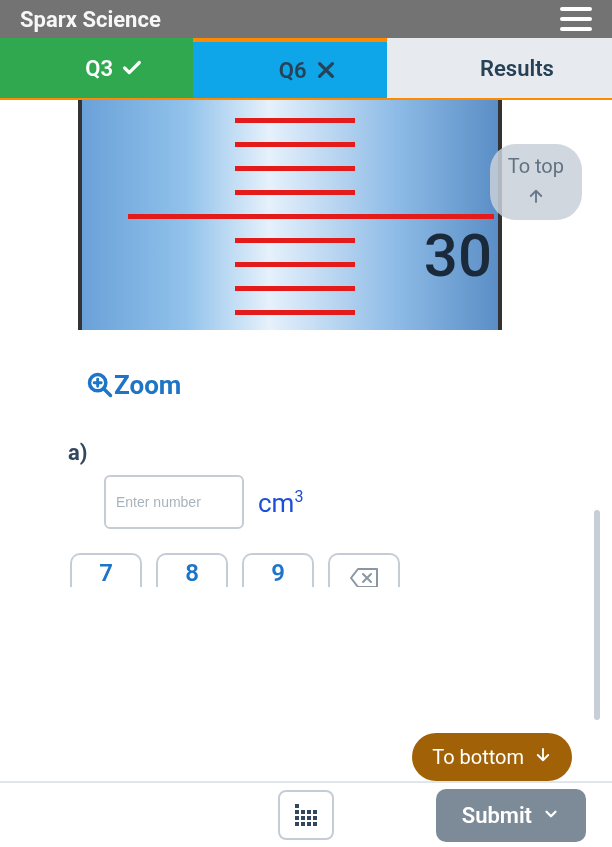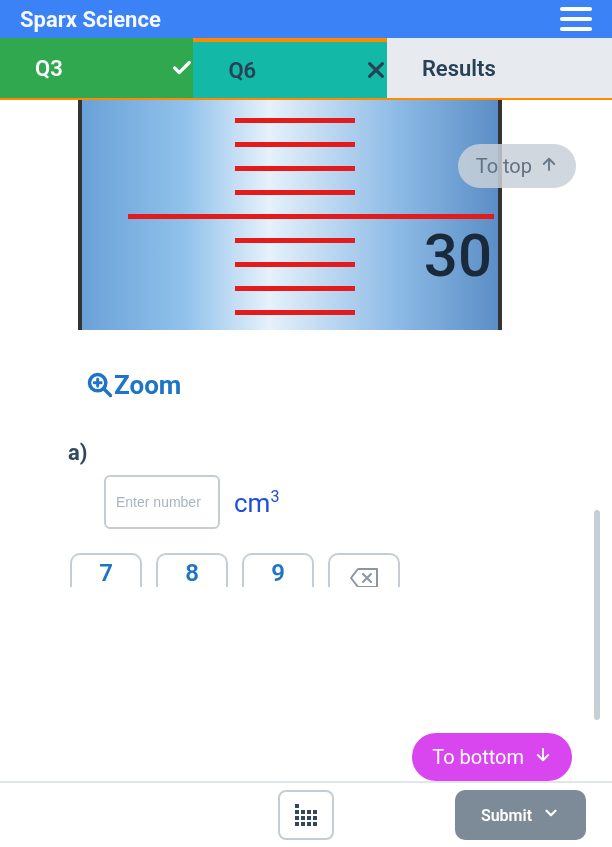--- a/index.html
+++ b/index.html
@@ -1,19 +1,19 @@
 <!DOCTYPE html>
 <html><head>
 <meta charset="utf-8">
 <style>
   * { box-sizing: border-box; margin: 0; padding: 0; }
   html, body { width: 612px; height: 847px; font-family: -apple-system, BlinkMacSystemFont, "Segoe UI", Roboto, sans-serif; overflow: hidden; }
   
   .header {
-    background: #3b82f6;
+    background: #737373;
     height: 38px;
     display: flex;
     align-items: center;
     justify-content: space-between;
     padding: 0 20px;
     color: #fff;
   }
   .brand { font-size: 22px; font-weight: 700; opacity: 0.95; }
   .hamburger { width: 32px; display: flex; flex-direction: column; gap: 6px; }
   .hamburger span { height: 4px; background: #fff; border-radius: 2px; }
@@ -22,30 +22,30 @@
     display: flex;
     height: 60px;
     background: #2fa84f;
     align-items: center;
   }
   .tab {
     flex: 1;
     height: 100%;
     display: flex;
     align-items: center;
-    justify-content: space-between;
+    justify-content: center;
     gap: 8px;
     color: #fff;
     font-size: 22px;
     font-weight: 600;
     cursor: pointer;
     padding-left: 35px;
   }
   .tab.current {
-    background: #14b8a6;
+    background: #0ea5e9;
     color: #274156;
     border-top: 4px solid #ff8a00;
     position: relative;
   }
   .tab.results {
     background: #e7ebef;
     color: #274156;
     flex: 1.2;
   }
   .check-icon svg, .x-icon svg { display: block; }
@@ -102,30 +102,31 @@
   .scale-label {
     position: absolute;
     right: 20px;
     font-size: 60px;
     font-weight: 500;
     color: #1a2a3a;
     text-align: center;
   }
   .to-top-pill {
     position: absolute;
-    right: 36px;
+    right: 30px;
     top: 44px;
     background: rgba(200,208,216,0.85);
     color: #627283;
     padding: 10px 18px;
     border-radius: 26px;
     font-size: 20px;
     display: flex;
     align-items: center;
     gap: 8px;
+    flex-direction: column;
   }
 
   .zoom-row {
     display: flex;
     align-items: center;
     gap: 0;
     margin: 40px 0 30px 78px;
     color: #1e74c6;
     font-weight: 700;
     font-size: 26px;
@@ -144,40 +145,40 @@
   .question-text p { margin-bottom: 20px; }
 
   .answer-row {
     display: flex;
     align-items: center;
     gap: 14px;
     margin-top: 10px;
     margin-left: 96px;
   }
   .number-input {
-    width: 116px;
+    width: 140px;
     height: 54px;
     border: 2px solid #c4cdd6;
     border-radius: 6px;
     padding: 0 10px;
     font-size: 14px;
     color: #7d8b99;
   }
   .number-input::placeholder { color: #a9b3bd; font-size: 14px; }
   .unit {
     font-size: 26px;
     color: #1d4ed8;
   }
   .unit sup { font-size: 16px; }
 
   .to-bottom-pill {
     position: absolute;
     right: 40px;
     bottom: 0px;
-    background: #d946ef;
+    background: #a16207;
     color: #fff;
     padding: 12px 20px;
     border-radius: 26px;
     font-size: 20px;
     display: flex;
     align-items: center;
     gap: 10px;
   }
 
   .keypad-peek {
@@ -232,21 +233,21 @@
     grid-auto-rows: 4px;
     gap: 2px;
   }
   .calc-icon span { background: #30475e; width: 4px; height: 4px; }
   .calc-icon .toprow { grid-column: 1 / span 4; height: 4px; background: #30475e; }
   .submit-btn {
     background: #7d8b99;
     color: #fff;
     border-radius: 10px;
     padding: 14px 26px;
-    font-size: 16px;
+    font-size: 22px;
     font-weight: 600;
     display: flex;
     align-items: center;
     gap: 10px;
     cursor: pointer;
   }
 </style>
 </head>
 <body>
 

